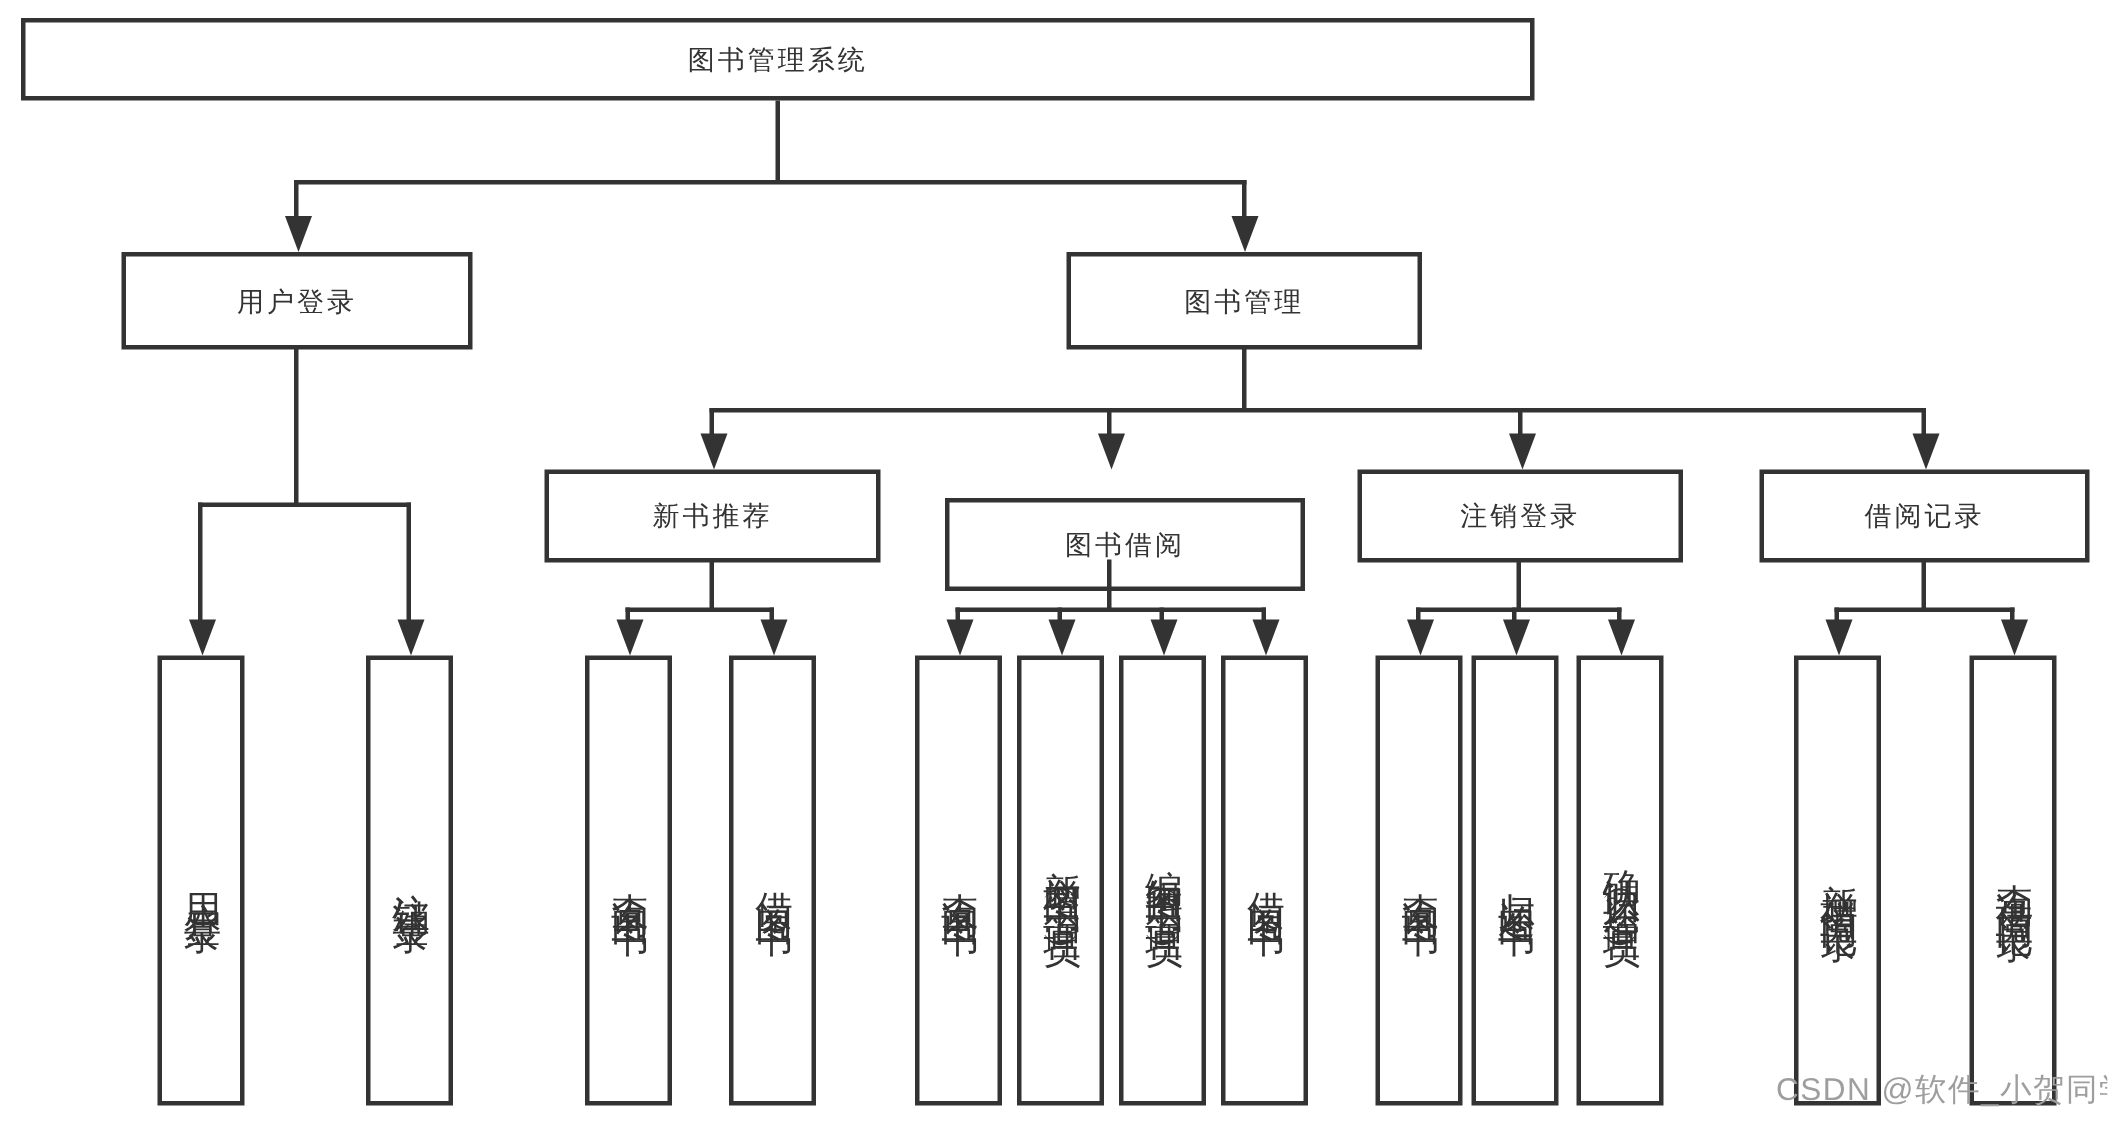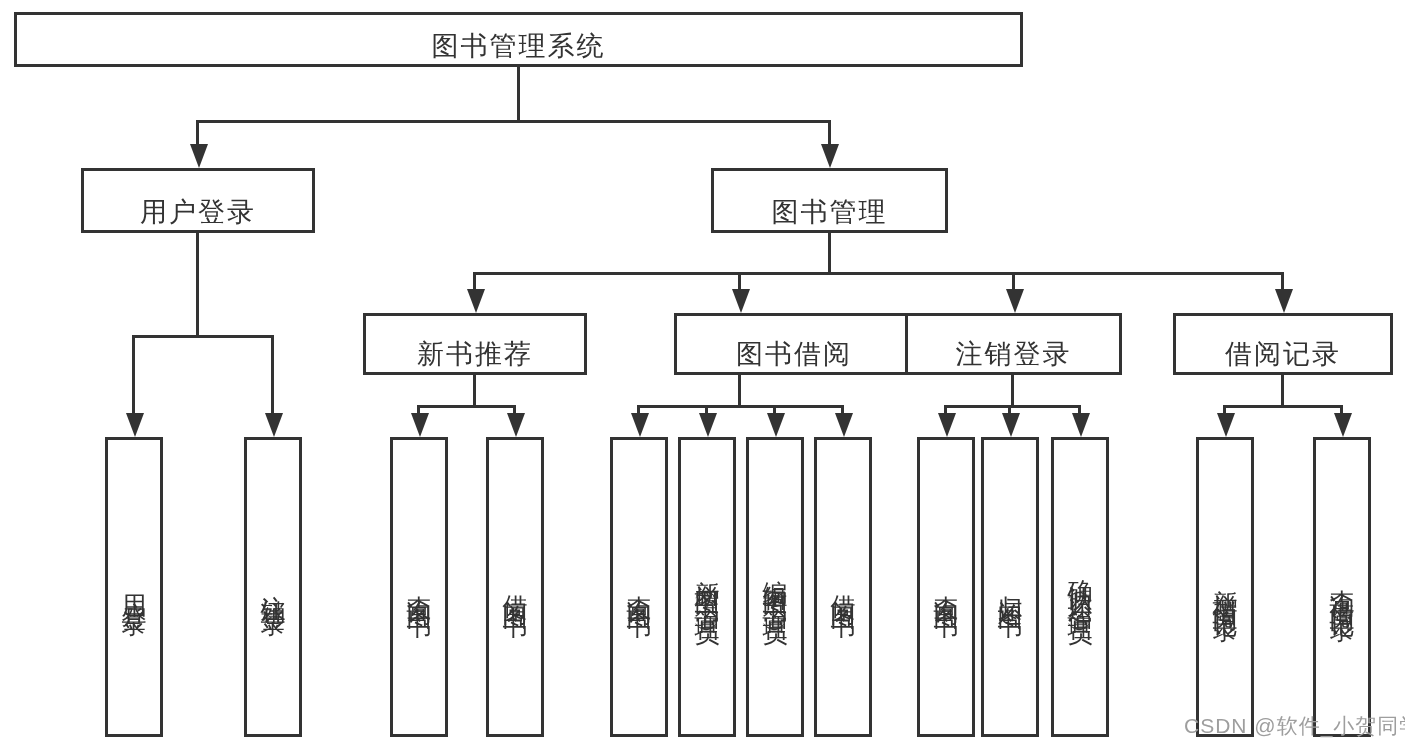--- a/index.html
+++ b/index.html
@@ -1,19 +1,19 @@
 <!DOCTYPE html>
 <html><head>
 <meta charset="utf-8">
 <style>
   html,body{margin:0;padding:0;background:#ffffff;}
   .canvas{position:relative;width:1405px;height:747px;background:#ffffff;overflow:hidden;
           font-family:"Liberation Sans","DejaVu Sans",sans-serif;color:#333;}
   .node{position:absolute;box-sizing:border-box;border:3px solid #333333;background:#ffffff;
-        display:flex;align-items:flex-end;justify-content:center;font-size:27px;color:#333333;
+        display:flex;align-items:center;justify-content:center;font-size:18px;color:#333333;
         letter-spacing:2px;}
   .vnode{position:absolute;box-sizing:border-box;border:3px solid #333333;background:#ffffff;
         display:flex;align-items:center;justify-content:center;font-size:25px;color:#333333;
         writing-mode:vertical-rl;letter-spacing:6px;line-height:1;}
   .v{position:absolute;width:3px;background:#333333;}
   .hl{position:absolute;height:3px;background:#333333;}
   .a{position:absolute;width:0;height:0;border-left:9px solid transparent;
      border-right:9px solid transparent;border-top:24px solid #333333;}
   .watermark{position:absolute;left:1184px;top:712px;font-size:21px;color:#9e9e9e;
      letter-spacing:1px;z-index:5;white-space:nowrap;}
@@ -30,21 +30,21 @@
   <div class="node" style="left:81px;top:168px;width:234px;height:65px;">
     <span>用户登录</span>
   </div>
   <div class="node" style="left:363px;top:313px;width:224px;height:62px;">
     <span>新书推荐</span>
   </div>
 
   <div class="node" style="left:711px;top:168px;width:237px;height:65px;">
     <span>图书管理</span>
   </div>
-  <div class="node" style="left:630px;top:313px;width:240px;height:62px;margin-left:44px;">
+  <div class="node" style="left:630px;top:332px;width:240px;height:62px;">
     <span>图书借阅</span>
   </div>
   <div class="node" style="left:905px;top:313px;width:217px;height:62px;">
     <span>注销登录</span>
   </div>
   <div class="node" style="left:1173px;top:313px;width:220px;height:62px;">
     <span>借阅记录</span>
   </div>
 
   <div class="vnode" style="left:105px;top:437px;width:58px;height:300px;">

